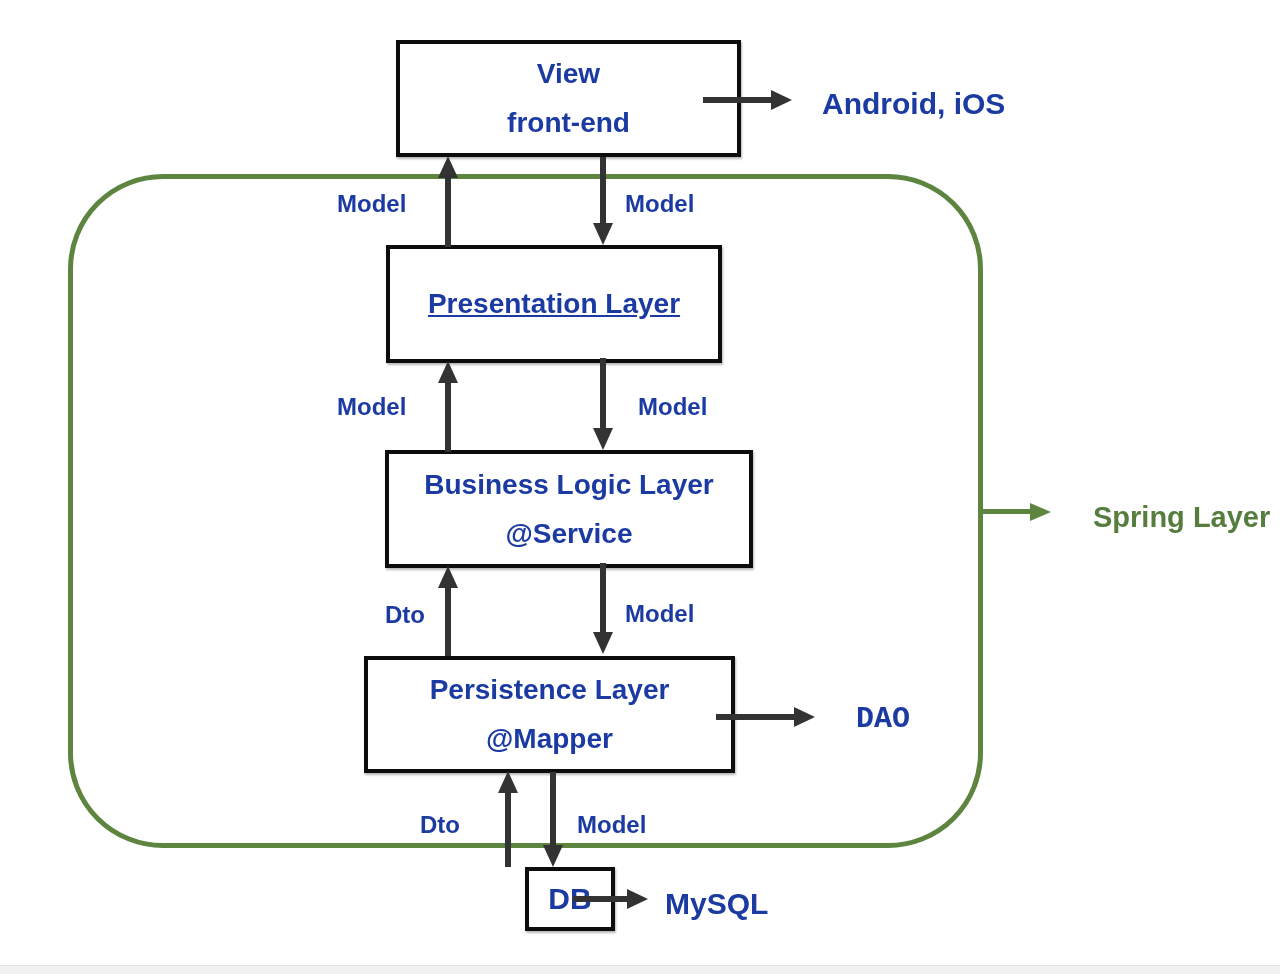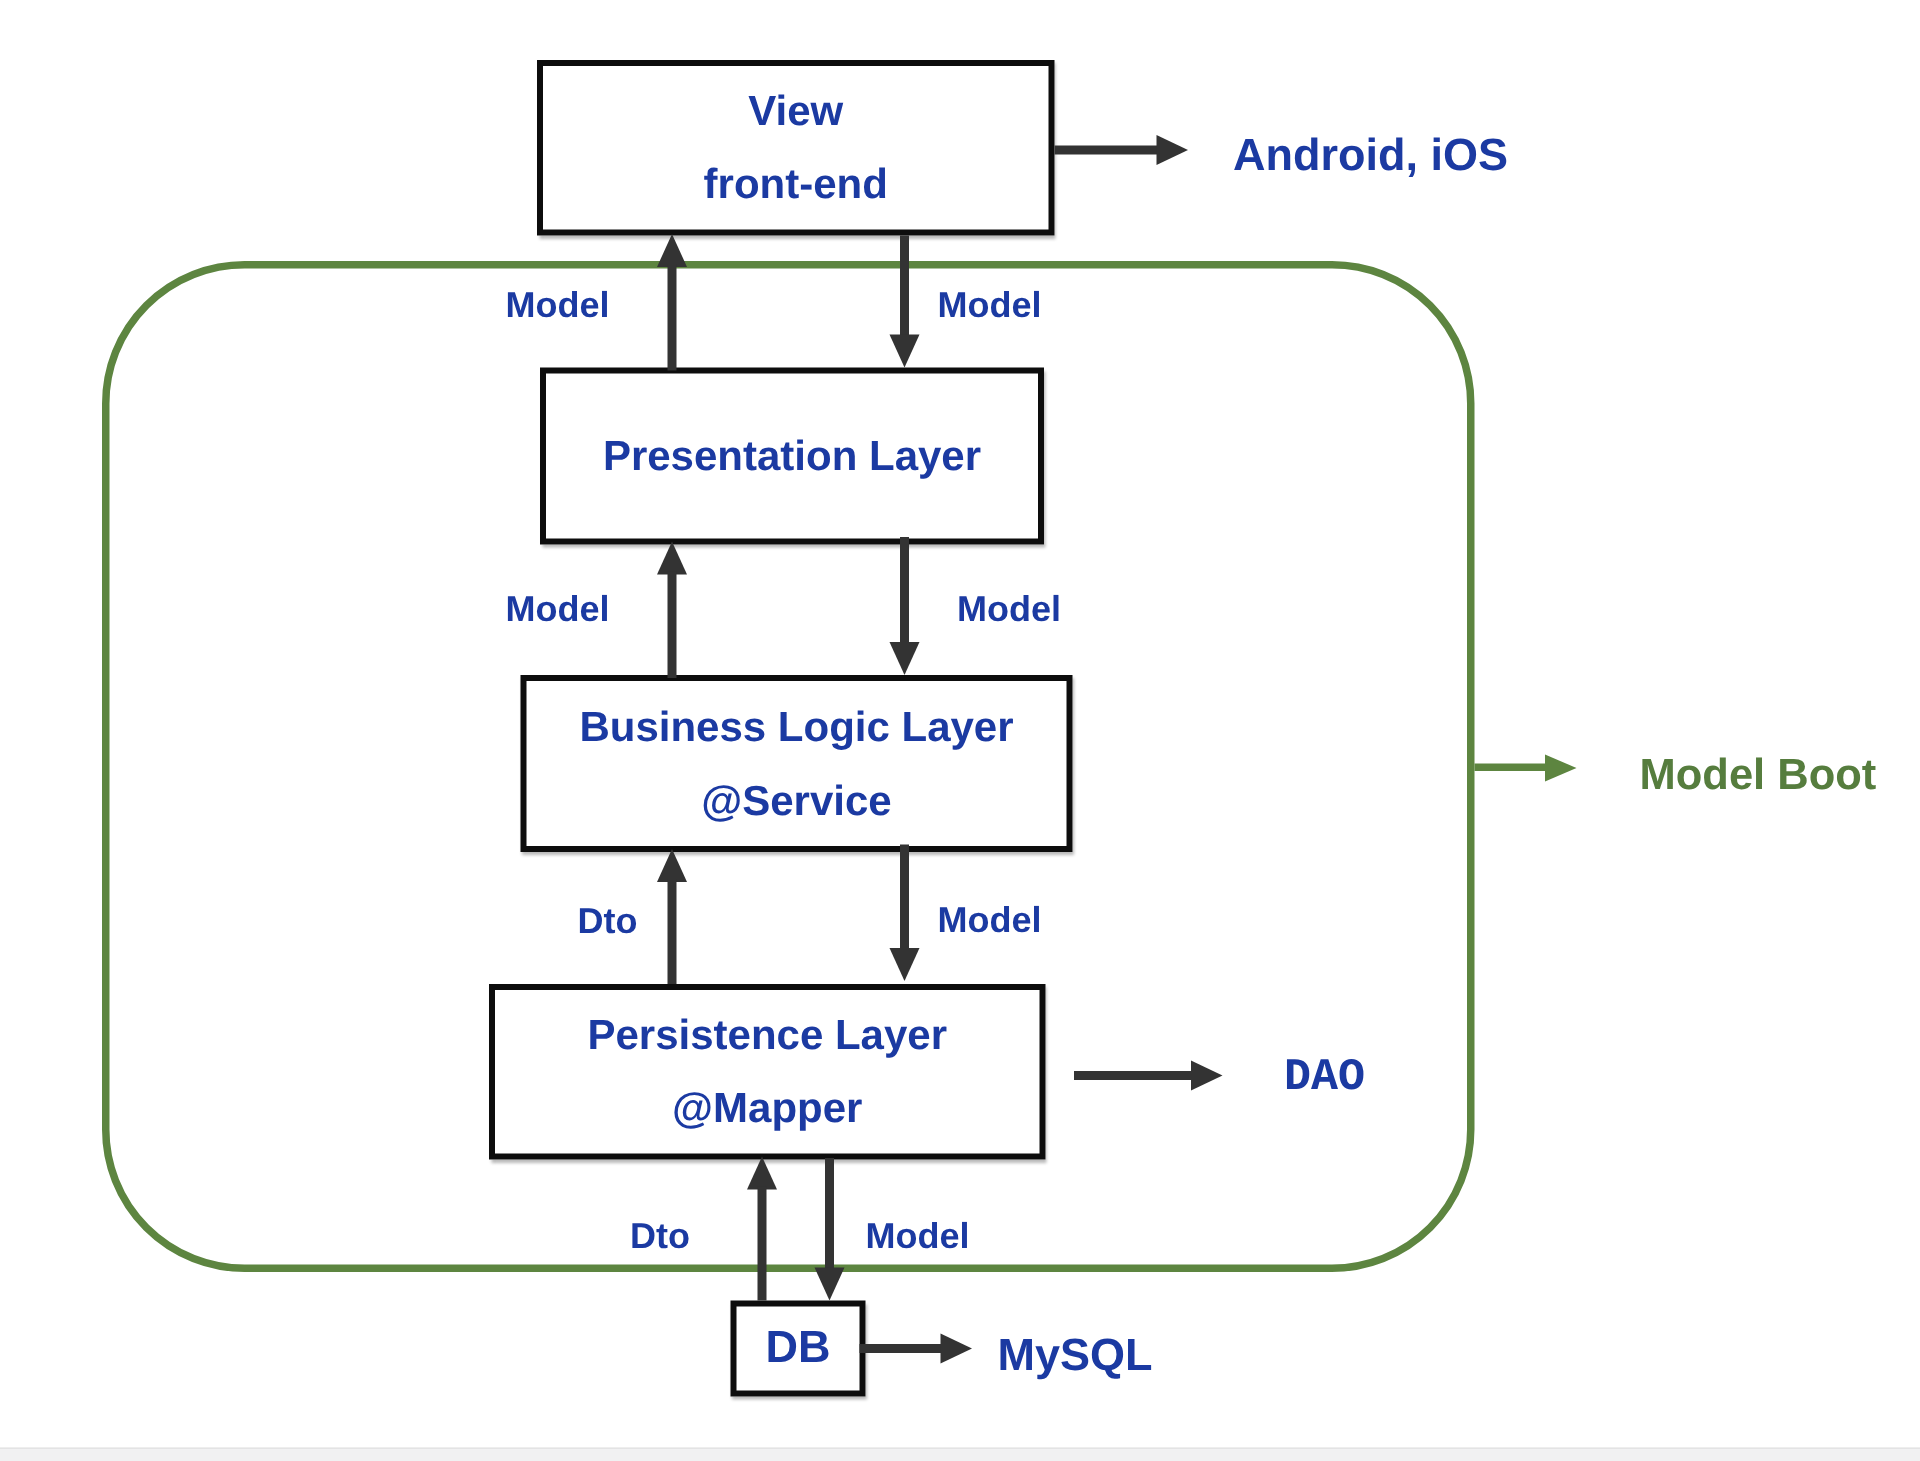--- a/index.html
+++ b/index.html
@@ -29,23 +29,24 @@
     box-shadow: 1px 2px 2px rgba(0,0,0,0.28);
     display: flex;
     flex-direction: column;
     align-items: center;
     justify-content: center;
     gap: 21px;
     color: #1b3aa2;
     font-size: 28px;
     text-align: center;
     line-height: 1;
+    margin-left: 38px;
   }
   .box-view         { left: 358px; top: 40px;  width: 337px; height: 109px; }
-  .box-presentation { left: 360px; top: 245px; width: 328px; height: 110px; }
+  .box-presentation { left: 348px; top: 245px; width: 328px; height: 110px; text-decoration: underline; }
   .box-business     { left: 347px; top: 450px; width: 360px; height: 110px; }
   .box-persistence  { left: 326px; top: 656px; width: 363px; height: 109px; }
   .box-db           { left: 487px; top: 867px; width: 82px;  height: 56px; font-size: 30px; }
   
   .vline { position: absolute; width: 6px; background: #333333; }
   .hline { position: absolute; height: 6px; background: #333333; }
   .head-up {
     position: absolute; width: 0; height: 0;
     border-left: 10px solid transparent;
     border-right: 10px solid transparent;
@@ -159,17 +160,17 @@
 
   <div class="lbl" style="left:385px; top:603px;">Dto</div>
   <div class="lbl" style="left:625px; top:602px;">Model</div>
 
   <div class="lbl" style="left:420px; top:813px;">Dto</div>
   <div class="lbl" style="left:577px; top:813px;">Model</div>
 
   <div class="lbl lbl-big" style="left:822px; top:89px;">Android, iOS</div>
   <div class="lbl lbl-big" style="left:856px; top:704px;font-family:Liberation Mono, monospace;">DAO</div>
   <div class="lbl lbl-big" style="left:665px; top:889px;">MySQL</div>
-  <div class="lbl lbl-green" style="left:1093px; top:503px;">Model Boot</div>
+  <div class="lbl lbl-green" style="left:1093px; top:503px;">Spring Layer</div>
 
   <div class="bottom-strip"></div>
 
 </div>
 
 </body></html>

